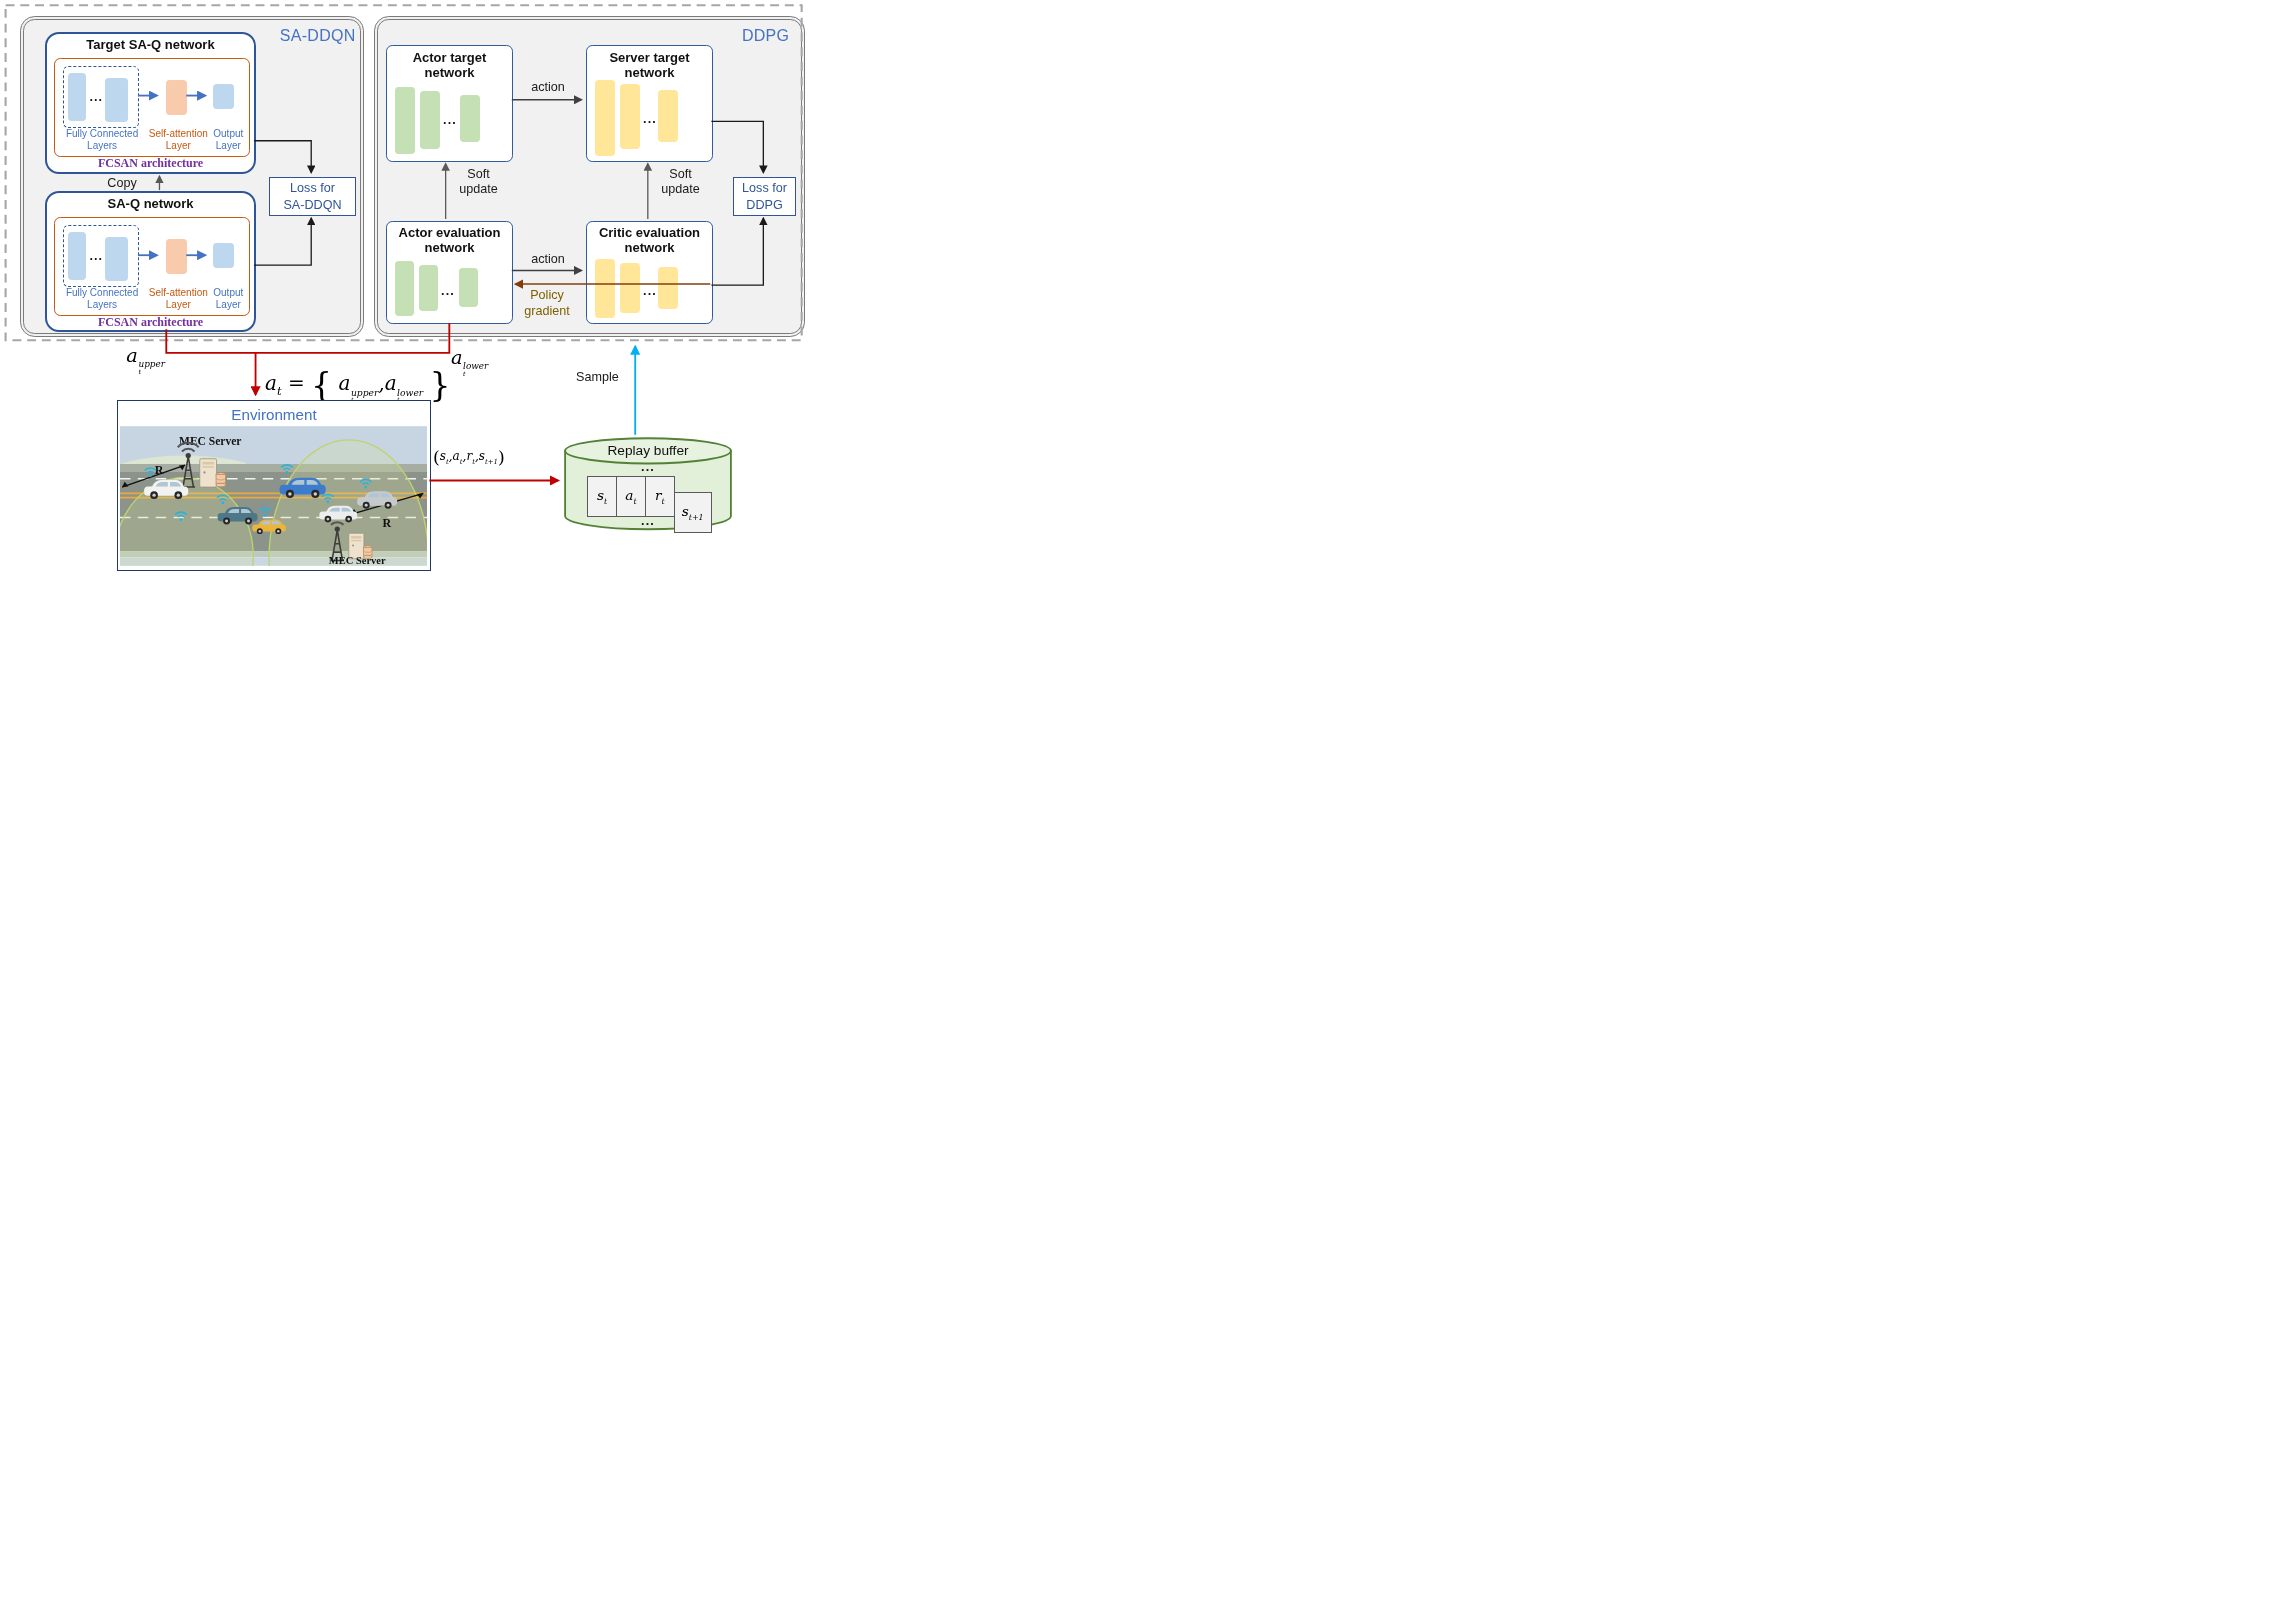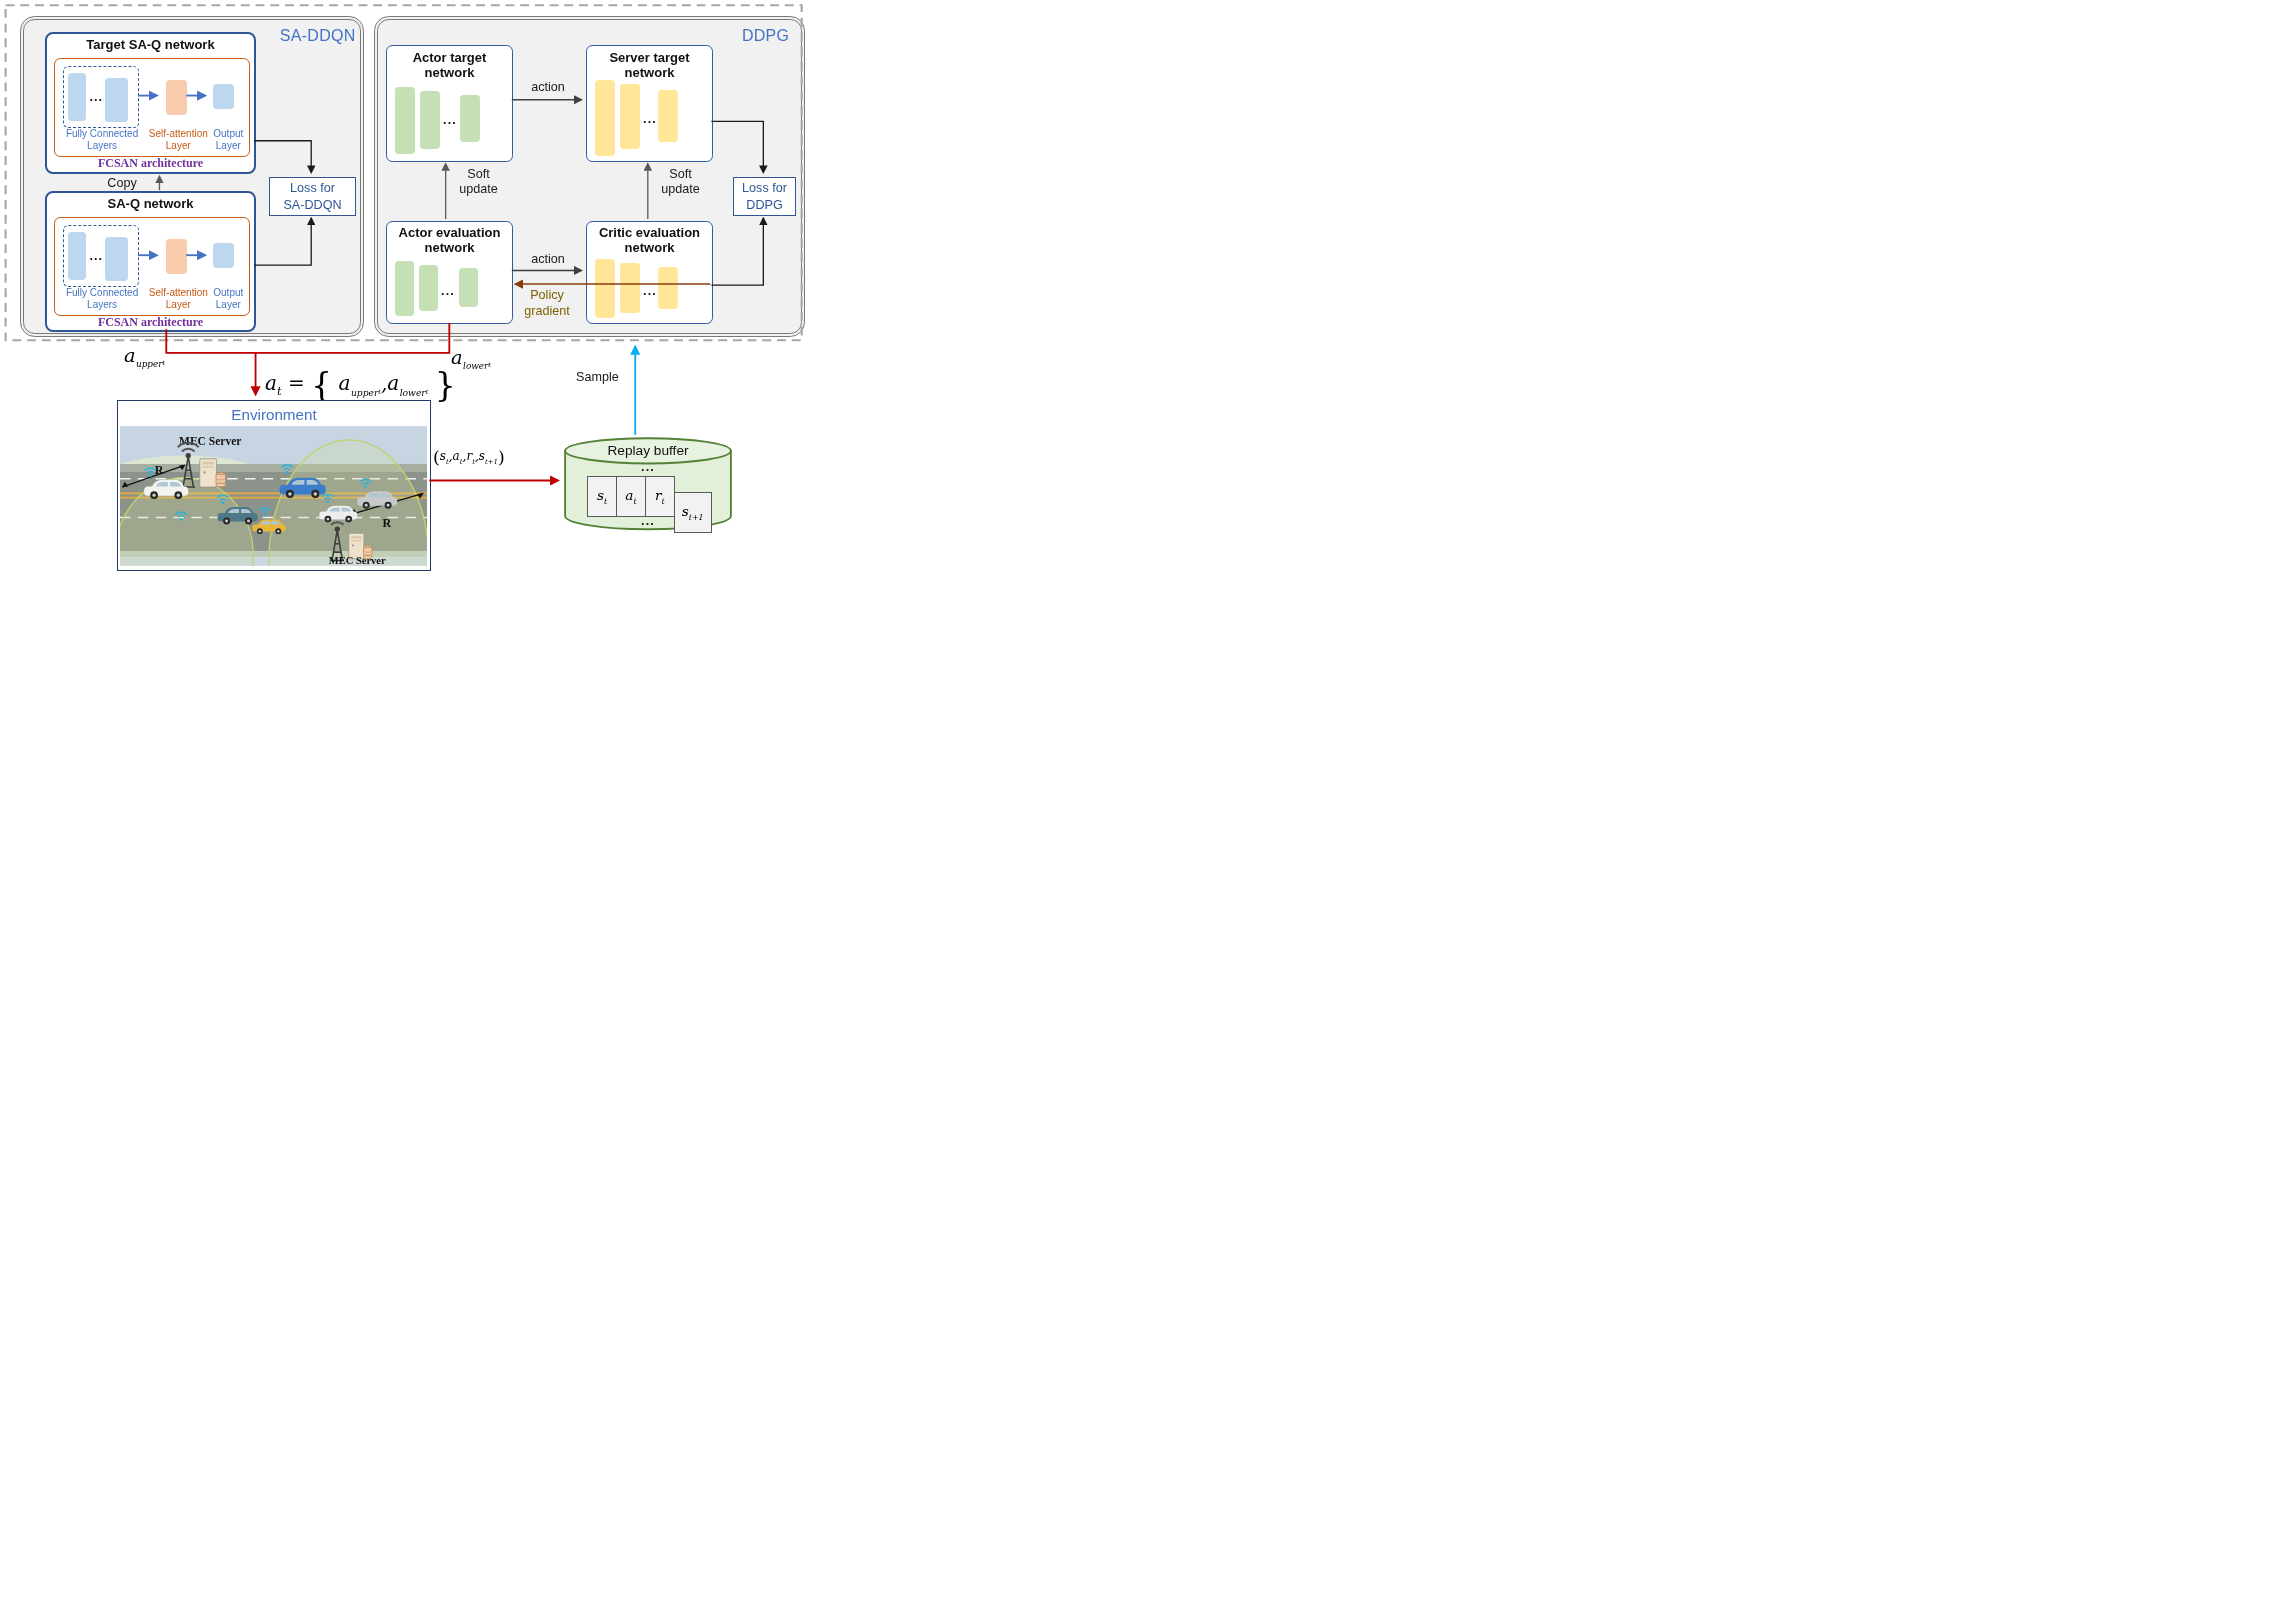--- a/index.html
+++ b/index.html
@@ -4,21 +4,21 @@
 <style>
   html,body{margin:0;padding:0;background:#ffffff;}
   .page{position:relative;width:812px;height:575px;background:#ffffff;
         font-family:"Liberation Sans",sans-serif;overflow:hidden;}
   .abs{position:absolute;}
   
   .panel{position:absolute;background:#F1F1F1;border:1.1px solid #7a7a7a;border-radius:14.7px;}
   .panel::after{content:"";position:absolute;inset:2.1px;border:1.1px solid #7a7a7a;border-radius:11.6px;pointer-events:none;}
   .panel-label{position:absolute;color:#4472C4;font-size:16px;letter-spacing:0.3px;}
   
-  .bigbox{position:absolute;background:#fff;border:2.1px solid #2F5597;border-radius:8px;}
+  .bigbox{position:absolute;background:#fff;border:2.1px solid #2F5597;border-radius:14px;}
   .netbox{position:absolute;background:#fff;border:1.6px solid #2E5C9E;border-radius:6.3px;}
   .boxtitle{position:absolute;left:0;right:0;text-align:center;font-weight:bold;color:#111;
             font-size:13px;line-height:15.2px;}
   .orangebox{position:absolute;border:1.6px solid #C55A11;border-radius:6.3px;background:#fff;}
   .dashedbox{position:absolute;border:1.6px dashed #2F5597;border-radius:5.3px;}
   .hbar{position:absolute;border-radius:3.7px;}
   .c-blue{background:#BDD7EE;} .c-peach{background:#F8CBAD;}
   .c-green{background:#C5E0B4;} .c-yellow{background:#FFE699;}
   .dots{position:absolute;font-weight:bold;color:#111;font-size:12.6px;letter-spacing:1.1px;text-align:center;}
   .two-line{position:absolute;text-align:center;font-size:10px;line-height:12px;}
@@ -26,21 +26,21 @@
   .arch{position:absolute;left:0;right:0;text-align:center;font-family:"Liberation Serif",serif;
         font-weight:bold;font-size:12px;color:#7030A0;}
   .lossbox{position:absolute;background:#fff;border:1.6px solid #2F5597;color:#2F5597;
            font-size:12.6px;line-height:16.3px;text-align:center;display:flex;flex-direction:column;
            align-items:center;justify-content:center;}
   .plainlbl{position:absolute;color:#1a1a1a;font-size:12.6px;line-height:14.7px;text-align:center;}
   .policylbl{position:absolute;color:#7F6000;font-size:12.6px;line-height:16px;text-align:center;}
   
   .math{font-family:"DejaVu Serif",serif;font-style:italic;color:#000;}
   .math sub{font-size:.58em;font-style:italic;}
-  .stack{display:inline-flex;flex-direction:row;vertical-align:-0.5em;line-height:.95;
+  .stack{display:inline-flex;flex-direction:column;vertical-align:-0.5em;line-height:.95;
          font-size:.55em;margin-left:0.5px;text-align:left;}
   .brace{font-style:normal;font-size:1.65em;font-weight:200;vertical-align:-0.18em;}
   .paren{font-style:normal;font-size:1.45em;font-weight:200;vertical-align:-0.15em;}
   
   .envbox{position:absolute;background:#fff;border:1.6px solid #1F3864;}
   .envtitle{position:absolute;left:0;right:0;top:5.3px;text-align:center;color:#4472C4;font-size:15.2px;}
   
   .rb-title{position:absolute;left:0;right:0;text-align:center;color:#111;font-size:13.7px;}
   .rb-cells{position:absolute;display:flex;}
   .rb-cell{width:28px;height:39px;background:#F2F2F2;border:1.1px solid #5a5a5a;margin-left:-1.1px;

